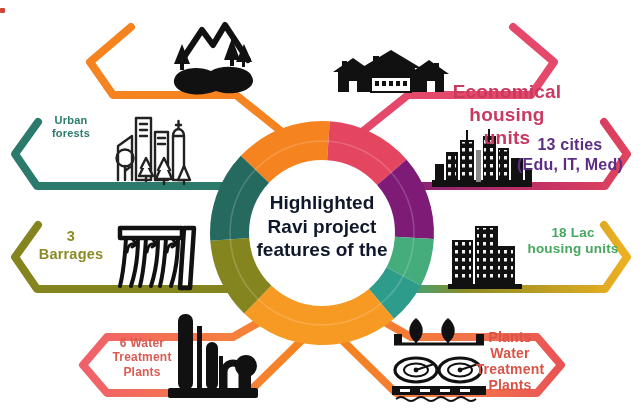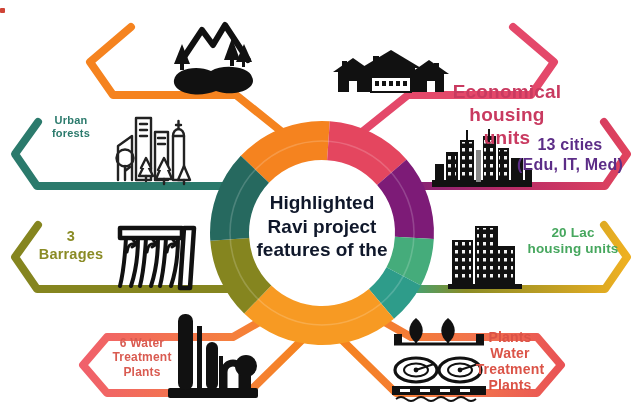--- a/index.html
+++ b/index.html
@@ -241,21 +241,21 @@
     <span>Economical</span>
     <span>housing units</span>
   </div>
 
   <div class="lbl lbl-t6" style="color: rgb(92, 45, 135);">
     <span>13 cities</span>
     <span>(Edu, IT, Med)</span>
   </div>
 
   <div class="lbl lbl-t7" style="color: rgb(70, 167, 94);">
-    <span>20 Lac</span>
+    <span>18 Lac</span>
     <span>housing units</span>
   </div>
 
   <div class="lbl lbl-t8" style="color: rgb(219, 83, 71);">
     <span>Plants</span>
     <span>Water</span>
     <span>Treatment</span>
     <span>Plants</span>
   </div>
 

